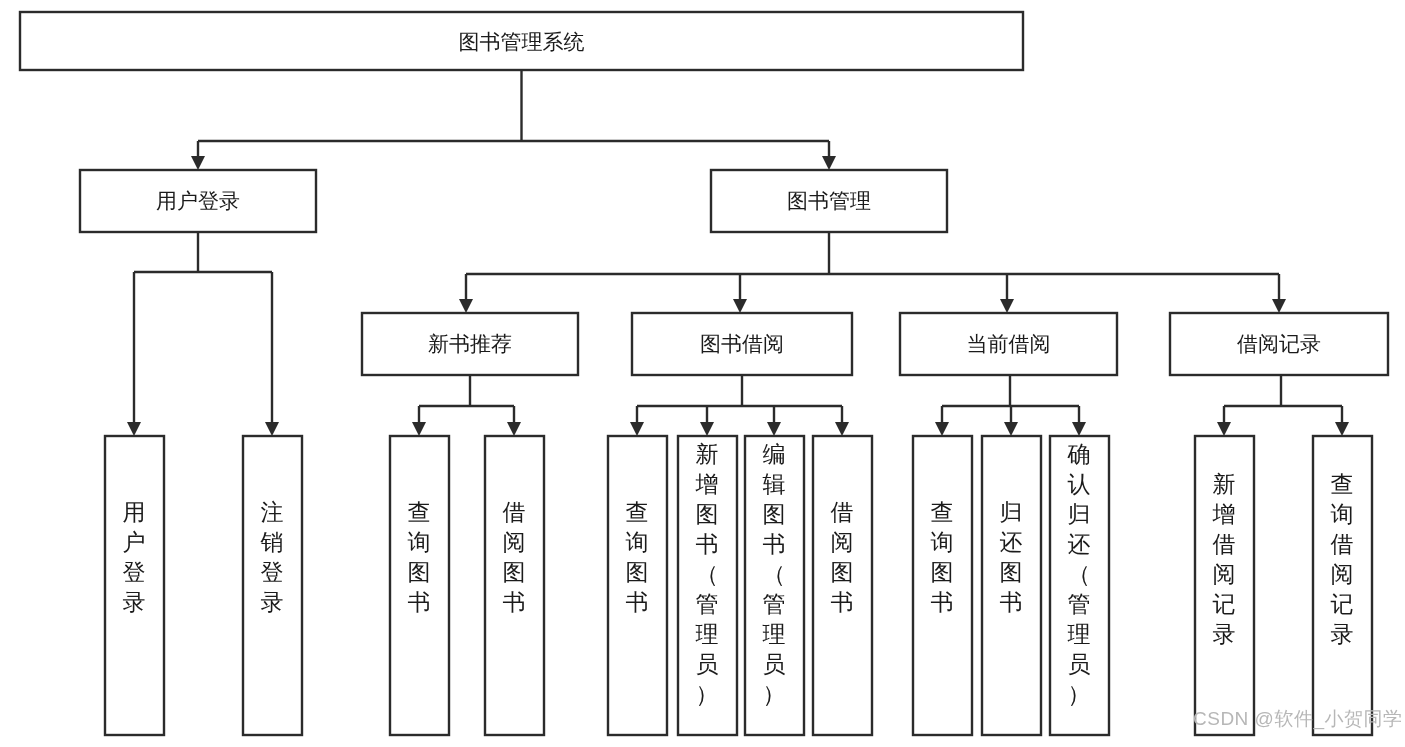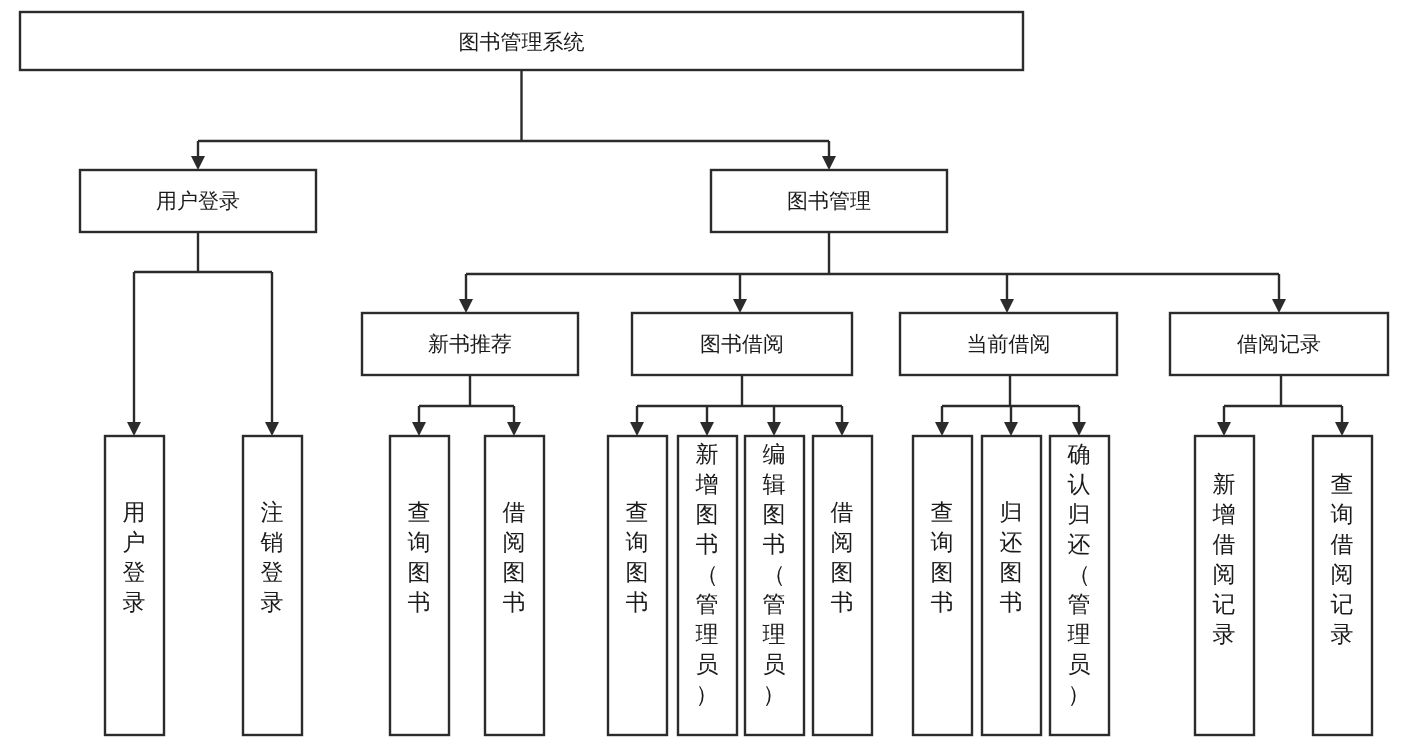--- a/index.html
+++ b/index.html
@@ -234,14 +234,15 @@
 
       <g>
         <rect class="node-box" x="1313" y="436" width="59" height="299"></rect>
         <text class="leaf-label-v" x="1342" y="492"><tspan x="1342" y="492">查</tspan><tspan x="1342" y="522">询</tspan><tspan x="1342" y="552">借</tspan><tspan x="1342" y="582">阅</tspan><tspan x="1342" y="612">记</tspan><tspan x="1342" y="642">录</tspan></text>
       </g>
 
     </g>
 
   </svg>
 
+  <div class="watermark-text" style="left:1193px; top:706px;">CSDN @软件_小贺同学</div>
 
 </div>
 
 </body></html>

